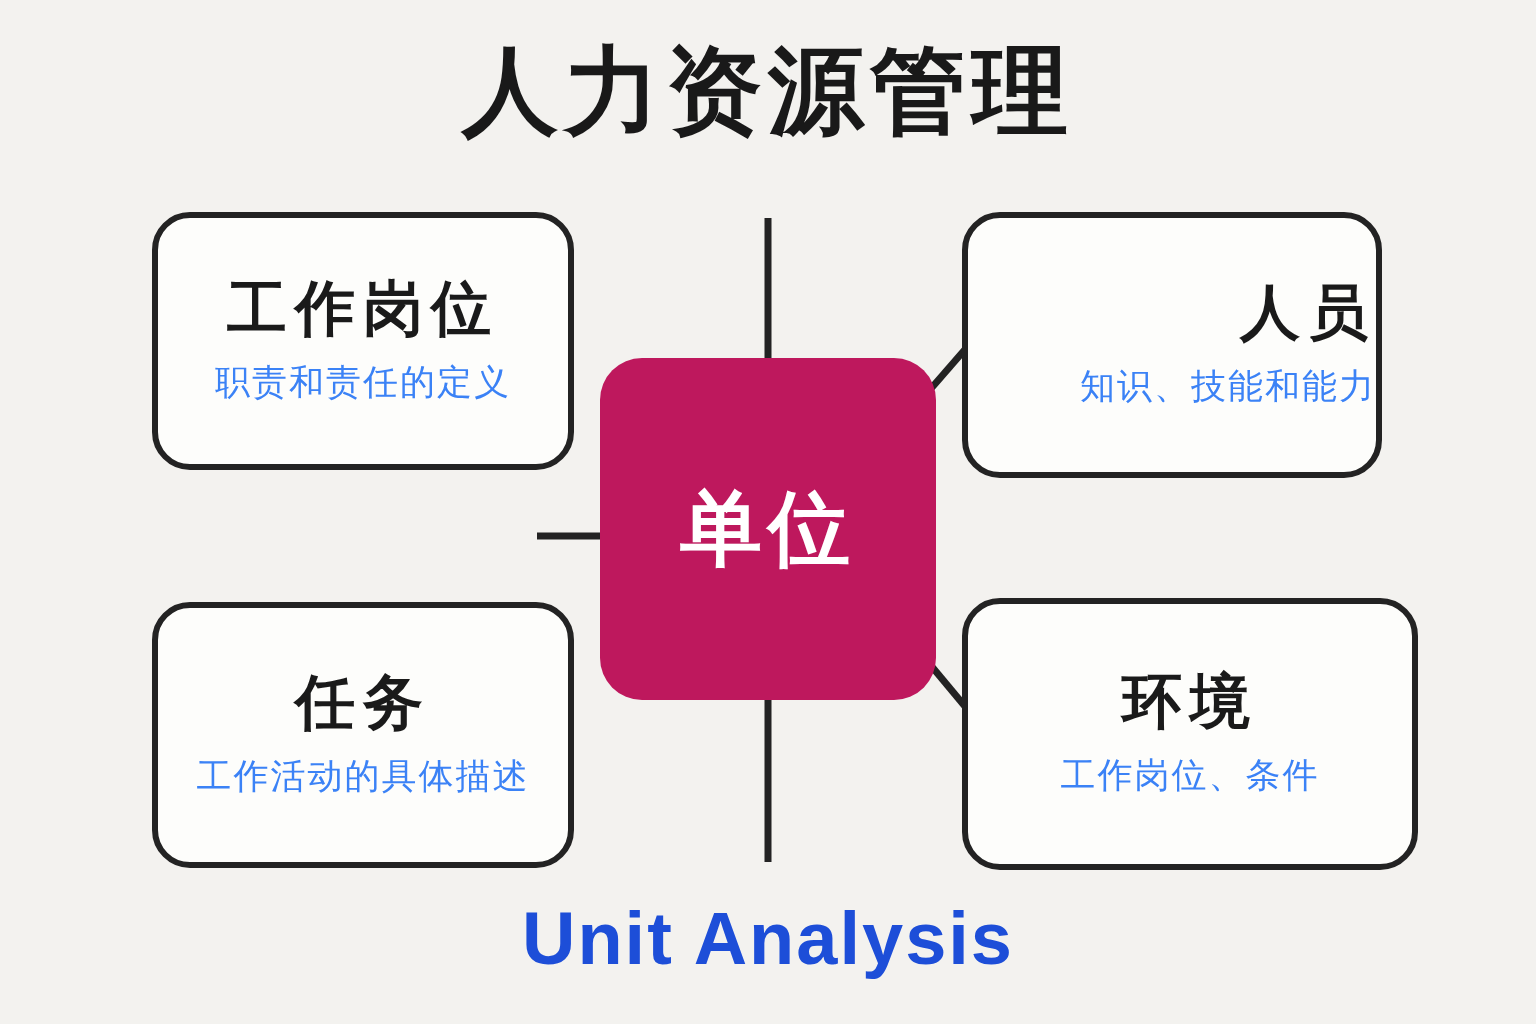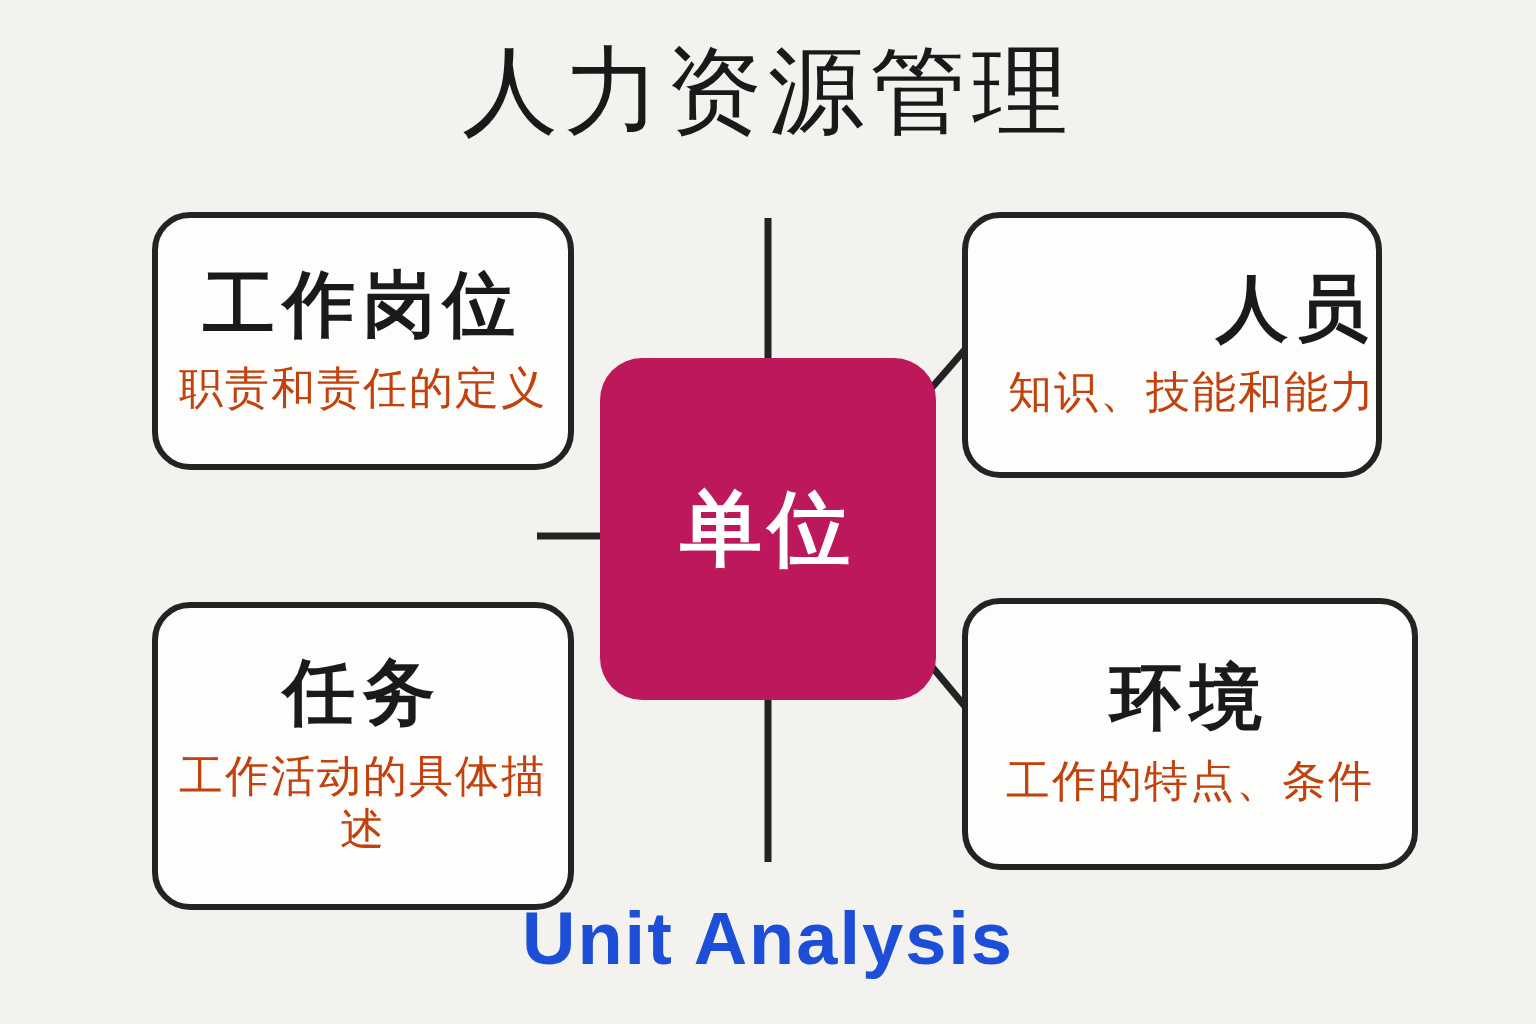--- a/index.html
+++ b/index.html
@@ -17,21 +17,21 @@
     width: 1536px;
     height: 1024px;
   }
   .diagram-title {
     position: absolute;
     top: 28px;
     left: 0;
     width: 100%;
     text-align: center;
     font-size: 96px;
-    font-weight: 400;
+    font-weight: 700;
     letter-spacing: 6px;
     color: #191919;
   }
   .connector-layer {
     position: absolute;
     top: 0;
     left: 0;
     width: 1536px;
     height: 1024px;
     pointer-events: none;
@@ -43,36 +43,36 @@
     border-radius: 38px;
     display: flex;
     flex-direction: column;
     align-items: center;
     justify-content: center;
     gap: 22px;
     box-sizing: border-box;
     text-align: center;
   }
   .node-heading {
-    font-size: 72px;
+    font-size: 60px;
     font-weight: 800;
     letter-spacing: 8px;
     color: #1a1a1a;
     line-height: 1;
   }
   .node-subtitle {
-    font-size: 44px;
+    font-size: 35px;
     font-weight: 500;
     letter-spacing: 2px;
-    color: #c2410c;
+    color: #3b82f6;
     line-height: 1.2;
   }
   .box-top-left    { left: 152px; top: 212px; width: 422px; height: 258px; }
   .box-top-right   { left: 962px; top: 212px; width: 420px; height: 266px; align-items: flex-end; }
-  .box-bottom-left { left: 152px; top: 602px; width: 422px; height: 308px; }
+  .box-bottom-left { left: 152px; top: 602px; width: 422px; height: 266px; }
   .box-bottom-right{ left: 962px; top: 598px; width: 456px; height: 272px; }
 
   .center-node {
     position: absolute;
     left: 600px;
     top: 358px;
     width: 336px;
     height: 342px;
     background: #be185d;
     border-radius: 42px;
@@ -131,21 +131,21 @@
     <div class="node-subtitle">知识、技能和能力</div>
   </div>
 
   <div class="node-box box-bottom-left">
     <div class="node-heading">任务</div>
     <div class="node-subtitle">工作活动的具体描述</div>
   </div>
 
   <div class="node-box box-bottom-right">
     <div class="node-heading">环境</div>
-    <div class="node-subtitle">工作的特点、条件</div>
+    <div class="node-subtitle">工作岗位、条件</div>
   </div>
 
   <div class="center-node">
     <div class="center-line">单位</div>
   </div>
 
   <div class="diagram-footer">Unit Analysis</div>
 
 </div>
 

